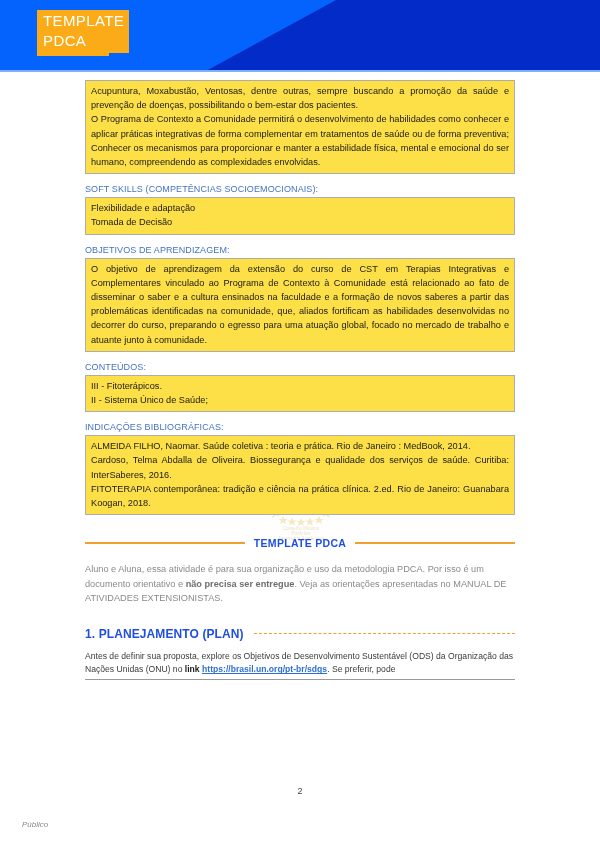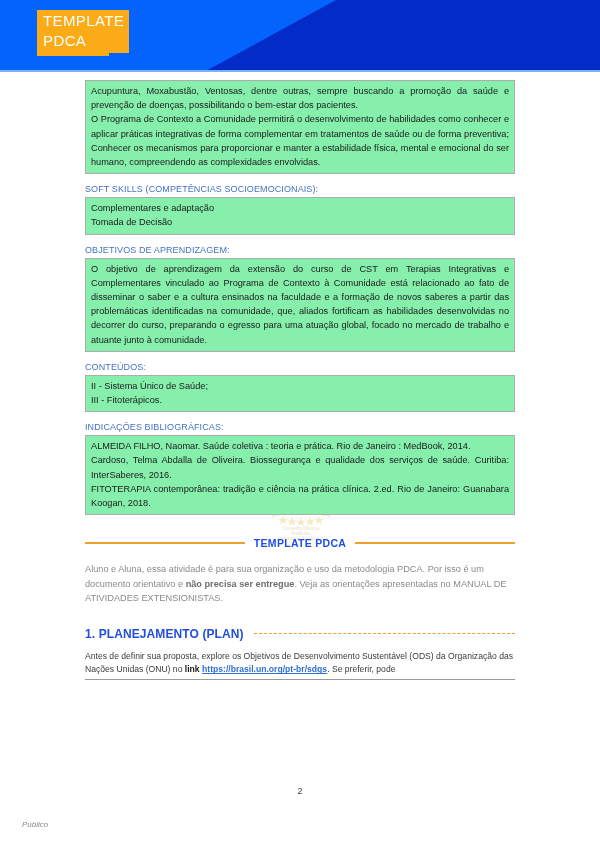--- a/index.html
+++ b/index.html
@@ -83,21 +83,21 @@
     opacity: 0.32;
     z-index: 0;
     pointer-events: none;
   }
 
   .content { position: relative; z-index: 1; }
 
   
   .box {
     border: 1px solid #adadad;
-    background: #86efac;
+    background: #fde047;
     padding: 3px 5px 4px 5px;
     font-size: 9.2px;
     line-height: 14.2px;
     text-align: justify;
     color: #1a1a1a;
     margin: 0;
   }
   .box p { margin: 0; }
   .box p.just { text-align: justify; text-justify: inter-word; }
   .box p.left { text-align: left; }
@@ -238,33 +238,33 @@
   <div class="content">
 
     <div class="spacer-8"></div>
     <div class="box">
       <p class="just">Acupuntura, Moxabustão, Ventosas, dentre outras, sempre buscando a promoção da saúde e prevenção de doenças, possibilitando o bem-estar dos pacientes.</p>
       <p class="just">O Programa de Contexto a Comunidade permitirá o desenvolvimento de habilidades como conhecer e aplicar práticas integrativas de forma complementar em tratamentos de saúde ou de forma preventiva; Conhecer os mecanismos para proporcionar e manter a estabilidade física, mental e emocional do ser humano, compreendendo as complexidades envolvidas.</p>
     </div>
 
     <div class="section-label">SOFT SKILLS (COMPETÊNCIAS SOCIOEMOCIONAIS):</div>
     <div class="box">
-      <p class="left">Complementares e adaptação</p>
+      <p class="left">Flexibilidade e adaptação</p>
       <p class="left">Tomada de Decisão</p>
     </div>
 
     <div class="section-label">OBJETIVOS DE APRENDIZAGEM:</div>
     <div class="box">
       <p class="just">O objetivo de aprendizagem da extensão do curso de CST em Terapias Integrativas e Complementares vinculado ao Programa de Contexto à Comunidade está relacionado ao fato de disseminar o saber e a cultura ensinados na faculdade e a formação de novos saberes a partir das problemáticas identificadas na comunidade, que, aliados fortificam as habilidades desenvolvidas no decorrer do curso, preparando o egresso para uma atuação global, focado no mercado de trabalho e atuante junto à comunidade.</p>
     </div>
 
     <div class="section-label">CONTEÚDOS:</div>
     <div class="box">
+      <p class="left">III - Fitoterápicos.</p>
       <p class="left">II - Sistema Único de Saúde;</p>
-      <p class="left">III - Fitoterápicos.</p>
     </div>
 
     <div class="section-label">INDICAÇÕES BIBLIOGRÁFICAS:</div>
     <div class="box">
       <p class="just">ALMEIDA FILHO, Naomar. Saúde coletiva : teoria e prática. Rio de Janeiro : MedBook, 2014.</p>
       <p class="just">Cardoso, Telma Abdalla de Oliveira. Biossegurança e qualidade dos serviços de saúde. Curitiba: InterSaberes, 2016.</p>
       <p class="just">FITOTERAPIA contemporânea: tradição e ciência na prática clínica. 2.ed. Rio de Janeiro: Guanabara Koogan, 2018.</p>
     </div>
 
     <div class="tpl-divider">

